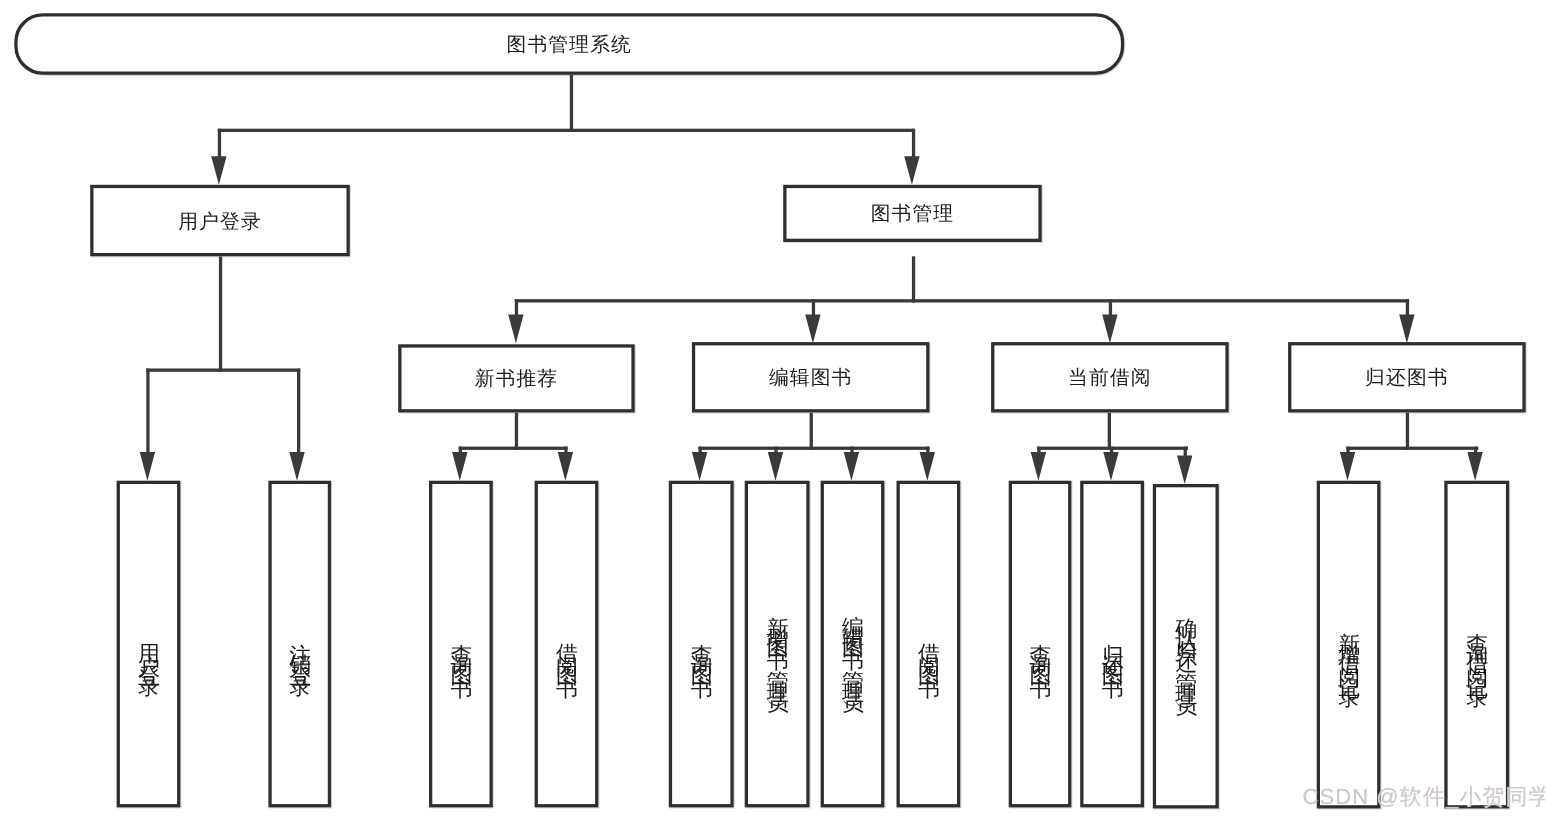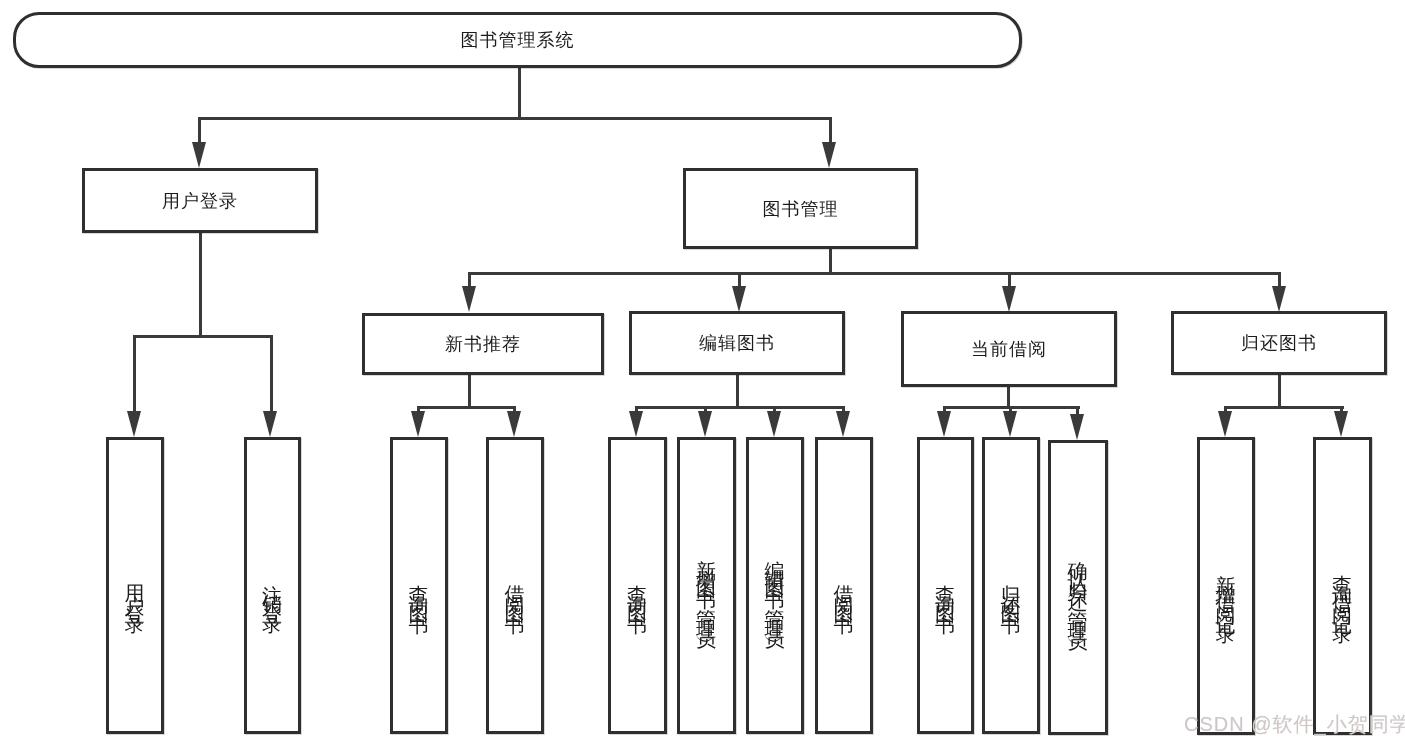--- a/index.html
+++ b/index.html
@@ -78,21 +78,21 @@
   <div class="vline" style="left:518px; top:68px; height:50px;"></div>
   <div class="hline" style="left:198px; top:117px; width:633px;"></div>
   <div class="vline" style="left:198px; top:117px; height:28px;"></div>
   <div class="arrow" style="left:192px; top:142px;"></div>
   <div class="vline" style="left:829px; top:117px; height:28px;"></div>
   <div class="arrow" style="left:822px; top:142px;"></div>
 
   <div class="box" style="left:82px; top:168px; width:236px; height:65px;">
     <span>用户登录</span>
   </div>
-  <div class="box" style="left:683px; top:168px; width:235px; height:81px;">
+  <div class="box" style="left:712px; top:168px; width:235px; height:52px;">
     <span>图书管理</span>
   </div>
 
   <div class="vline" style="left:199px; top:233px; height:105px;"></div>
   <div class="hline" style="left:133px; top:335px; width:140px;"></div>
   <div class="vline" style="left:133px; top:335px; height:76px;"></div>
   <div class="arrow" style="left:127px; top:411px;"></div>
   <div class="vline" style="left:270px; top:335px; height:76px;"></div>
   <div class="arrow" style="left:263px; top:411px;"></div>
 
@@ -100,27 +100,27 @@
   <div class="hline" style="left:468px; top:272px; width:813px;"></div>
   <div class="vline" style="left:468px; top:272px; height:16px;"></div>
   <div class="arrow" style="left:462px; top:286px;"></div>
   <div class="vline" style="left:738px; top:272px; height:16px;"></div>
   <div class="arrow" style="left:732px; top:286px;"></div>
   <div class="vline" style="left:1008px; top:272px; height:16px;"></div>
   <div class="arrow" style="left:1002px; top:286px;"></div>
   <div class="vline" style="left:1278px; top:272px; height:16px;"></div>
   <div class="arrow" style="left:1272px; top:286px;"></div>
 
-  <div class="box" style="left:362px; top:313px; width:242px; height:62px;">
+  <div class="box" style="left:362px; top:313px; width:215px; height:62px;">
     <span>新书推荐</span>
   </div>
   <div class="box" style="left:629px; top:311px; width:216px; height:64px;">
     <span>编辑图书</span>
   </div>
-  <div class="box" style="left:901px; top:311px; width:216px; height:76px;">
+  <div class="box" style="left:901px; top:311px; width:216px; height:64px;">
     <span>当前借阅</span>
   </div>
   <div class="box" style="left:1171px; top:311px; width:216px; height:64px;">
     <span>归还图书</span>
   </div>
 
   <div class="vline" style="left:468px; top:375px; height:34px;"></div>
   <div class="hline" style="left:417px; top:406px; width:99px;"></div>
   <div class="vline" style="left:417px; top:406px; height:9px;"></div>
   <div class="arrow" style="left:411px; top:411px;"></div>

